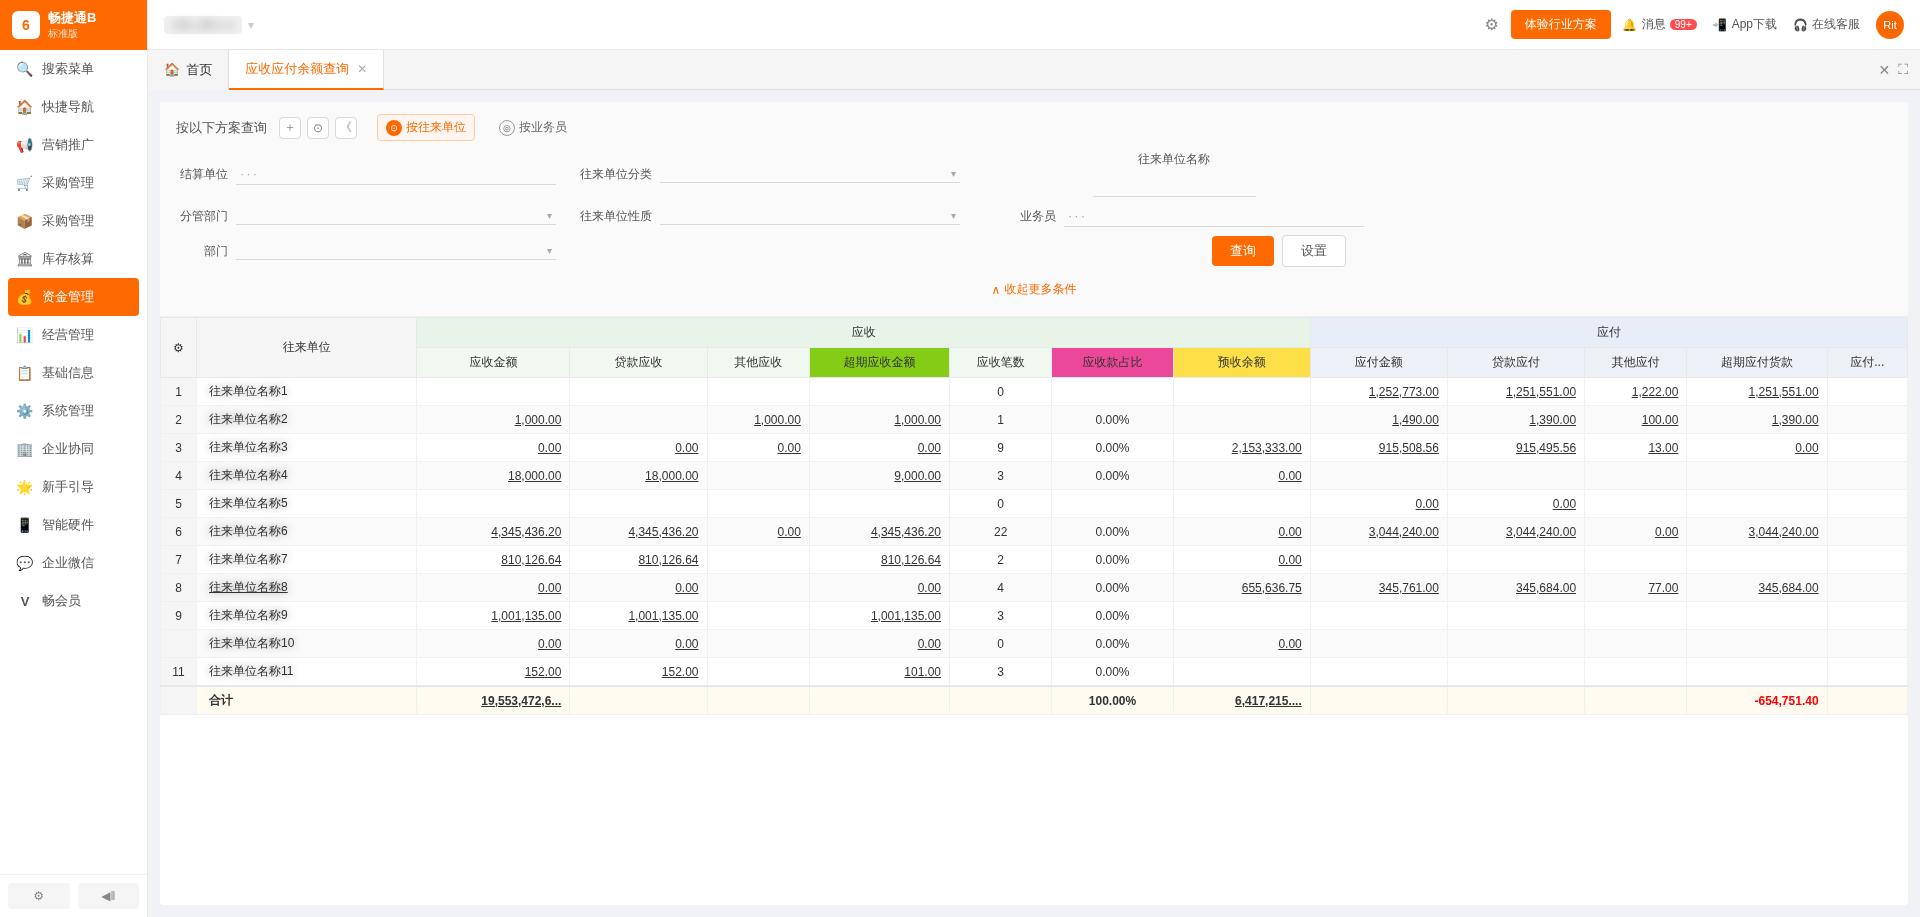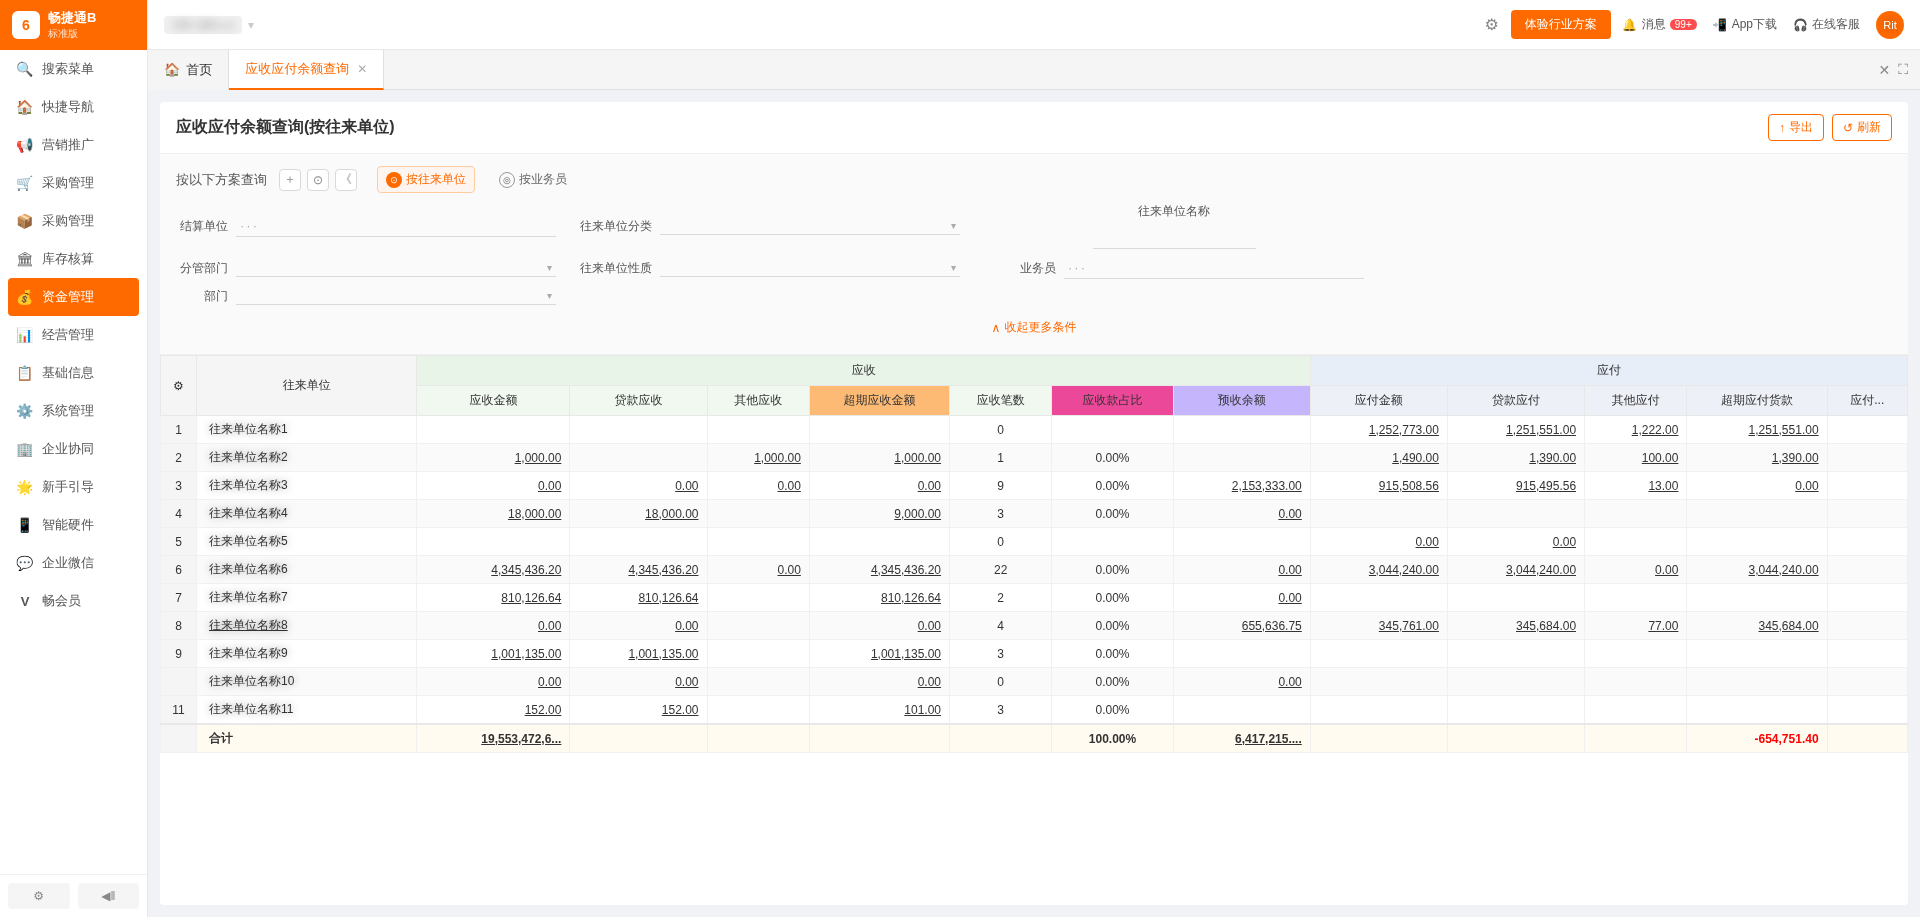--- a/index.html
+++ b/index.html
@@ -224,33 +224,20 @@
   </div>
   <div style="margin-left:auto;display:flex;align-items:center;padding-right:12px;gap:8px;">
     <span style="color:#888;cursor:pointer;font-size:14px;">✕</span>
     <span style="color:#888;cursor:pointer;font-size:14px;">⛶</span>
   </div>
 </div>
 
 <div class="main-content">
   <div class="page-container">
 
-    <div class="page-header">
-      <h2 class="page-title">应收应付余额查询(按往来单位)</h2>
-      <div class="page-header-btns">
-        <button class="header-btn">
-          <span>↑</span>
-          <span>导出</span>
-        </button>
-        <button class="header-btn">
-          <span>↺</span>
-          <span>刷新</span>
-        </button>
-      </div>
-    </div>
 
     <div class="filter-area">
       <div class="filter-top">
         <span class="filter-label">按以下方案查询</span>
         <div class="filter-actions">
           <div class="filter-action-btn">＋</div>
           <div class="filter-action-btn">⊙</div>
           <div class="filter-action-btn">《</div>
         </div>
         <div class="filter-tabs">
@@ -310,20 +297,24 @@
 
       <div style="display:flex;gap:15px;margin-bottom:8px;align-items:center;">
         <div style="display:flex;align-items:center;gap:8px;min-width:380px;">
           <span style="color:#555;font-size:12px;min-width:52px;text-align:right;">部门</span>
           <div style="flex:1;display:flex;align-items:center;justify-content:space-between;border-bottom:1px solid #d9d9d9;padding:3px 4px;cursor:pointer;">
             <span style="color:#aaa;"></span>
             <span style="color:#aaa;font-size:10px;">▾</span>
           </div>
         </div>
         <div style="display:flex;align-items:center;gap:8px;min-width:380px;"></div>
+        <div style="display:flex;align-items:center;gap:8px;min-width:380px;justify-content:flex-end;">
+          <button style="background:#ff6a00;color:#fff;border:none;padding:6px 18px;border-radius:4px;cursor:pointer;font-size:13px;">查询</button>
+          <button style="background:#fff;color:#555;border:1px solid #d9d9d9;padding:6px 18px;border-radius:4px;cursor:pointer;font-size:13px;">设置</button>
+        </div>
       </div>
 
       <div style="text-align:center;">
         <div class="collapse-btn">
           <span>∧</span>
           <span>收起更多条件</span>
         </div>
       </div>
     </div>
 
@@ -335,24 +326,24 @@
               <span>⚙</span>
             </th>
             <th rowspan="2" style="min-width:140px;">往来单位</th>
             <th colspan="7" class="group-header" style="background:#e8f4e8;">应收</th>
             <th colspan="5" class="group-header" style="background:#e8eef8;">应付</th>
           </tr>
           <tr>
             <th style="background:#f0f8f0;">应收金额</th>
             <th style="background:#f0f8f0;">贷款应收</th>
             <th style="background:#f0f8f0;">其他应收</th>
-            <th style="background:#fdba74;">超期应收金额</th>
+            <th style="background:#84cc16;">超期应收金额</th>
             <th style="background:#f0f8f0;">应收笔数</th>
             <th style="background:#ec4899;">应收款占比</th>
-            <th style="background:#c4b5fd;">预收余额</th>
+            <th style="background:#fde047;">预收余额</th>
             <th style="background:#eef0f8;">应付金额</th>
             <th style="background:#eef0f8;">贷款应付</th>
             <th style="background:#eef0f8;">其他应付</th>
             <th style="background:#eef0f8;">超期应付货款</th>
             <th style="background:#eef0f8;">应付...</th>
           </tr>
         </thead>
         <tbody id="table-body">
         <tr>
               <td class="col-num center">1</td>

